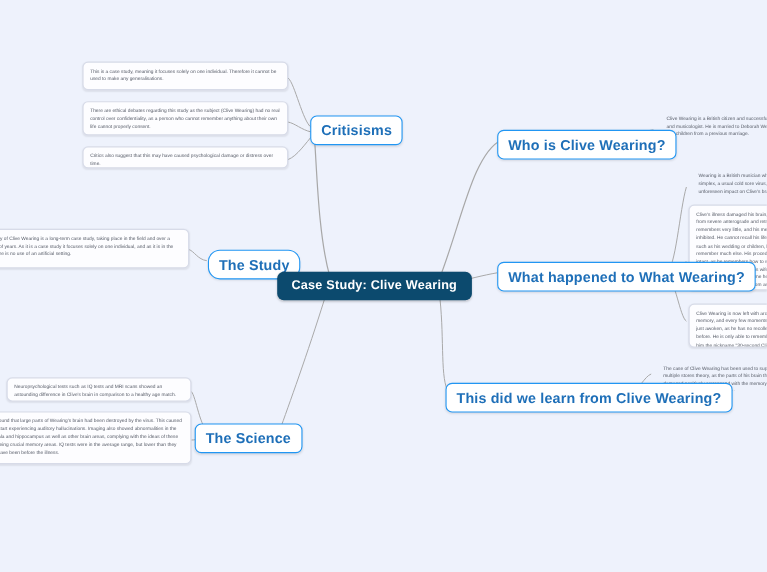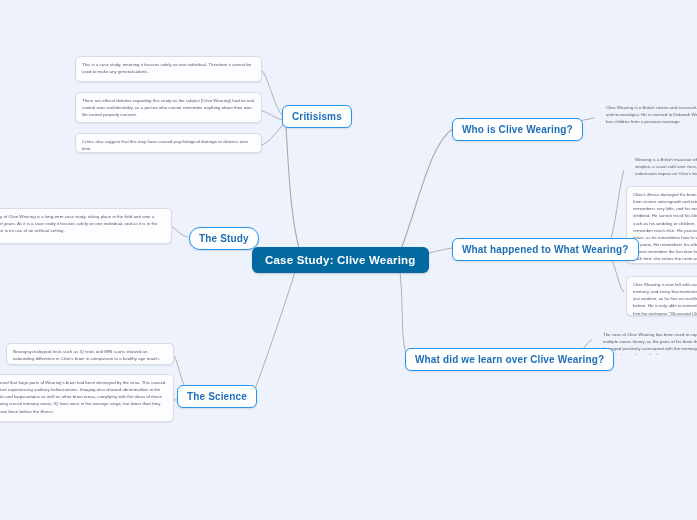--- a/index.html
+++ b/index.html
@@ -9,41 +9,41 @@
     background:#eef2fc;
     font-family:"Liberation Sans","DejaVu Sans",sans-serif;
     position:relative;
   }
   #canvas{position:absolute;left:0;top:0;width:697px;height:520px;overflow:hidden;}
   #links{position:absolute;left:0;top:0;width:697px;height:520px;}
 
   
   .center-node{
     position:absolute;
-    background:#0369a1;
+    background:#0c4a6e;
     color:#ffffff;
     font-weight:bold;
     font-size:11.5px;
     letter-spacing:.2px;
     border-radius:6px;
     padding:7px 13px;
     white-space:nowrap;
     box-shadow:0 1px 2px rgba(0,0,0,.18);
     z-index:6;
   }
 
   
   .branch-node{
     position:absolute;
     background:#ffffff;
     color:#1e6fb8;
     border:1.6px solid #2196f3;
     border-radius:6px;
     font-weight:bold;
-    font-size:10px;
+    font-size:13px;
     letter-spacing:.15px;
     padding:5px 9px;
     white-space:nowrap;
     box-shadow:0 1px 2px rgba(0,0,0,.10);
     z-index:5;
   }
 
   
   .note{
     position:absolute;
@@ -106,21 +106,21 @@
   <div class="branch-node" style="left:282px;top:105px;">Critisisms</div>
 
   <div class="branch-node" style="left:189px;top:227px;border-radius:11px;">The Study</div>
 
   <div class="branch-node" style="left:177px;top:385px;">The Science</div>
 
   <div class="branch-node" style="left:452px;top:118px;">Who is Clive Wearing?</div>
 
   <div class="branch-node" style="left:452px;top:238px;">What happened to What Wearing?</div>
 
-  <div class="branch-node" style="left:405px;top:348px;">What did we learn over Clive Wearing?</div>
+  <div class="branch-node" style="left:405px;top:348px;">This did we learn from Clive Wearing?</div>
 
   <div class="note" style="left:75px;top:56px;width:187px;height:26px;">
     <p>This is a case study, meaning it focuses solely on one individual. Therefore it cannot be used to make any generalisations.</p>
   </div>
 
   <div class="note" style="left:75px;top:92px;width:187px;height:31px;">
     <p>There are ethical debates regarding this study as the subject (Clive Wearing) had no real control over confidentiality, as a person who cannot remember anything about their own life cannot properly consent.</p>
   </div>
 
   <div class="note" style="left:75px;top:133px;width:187px;height:20px;">

